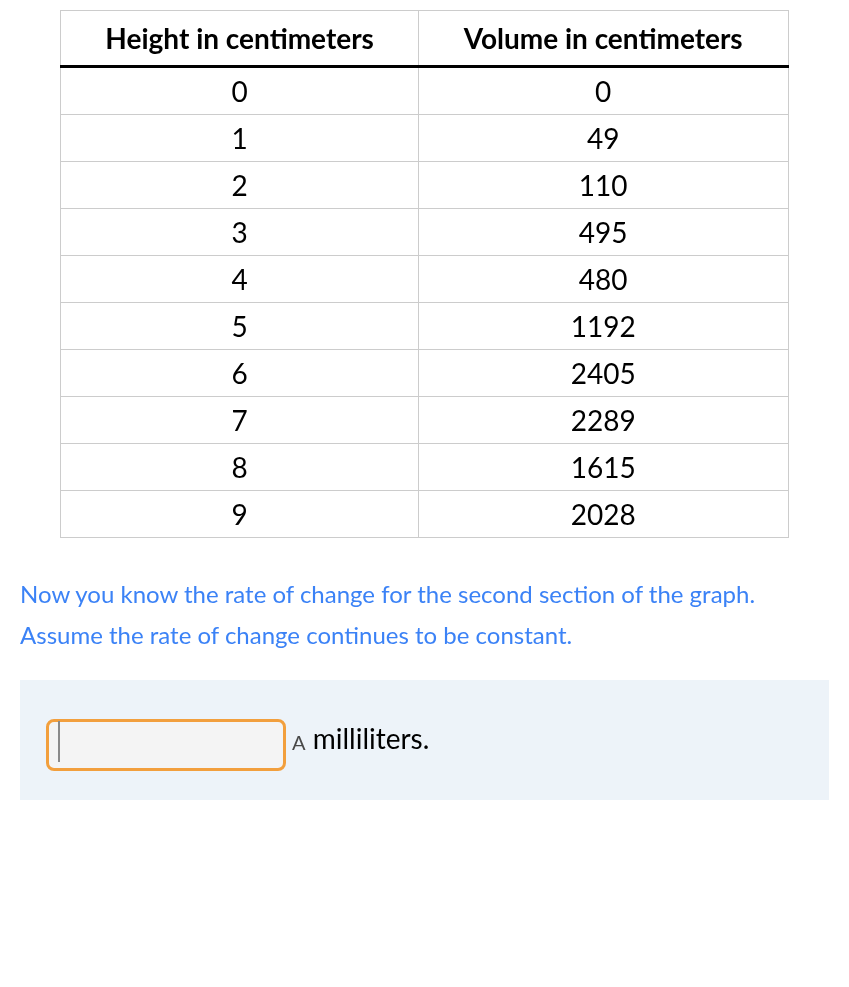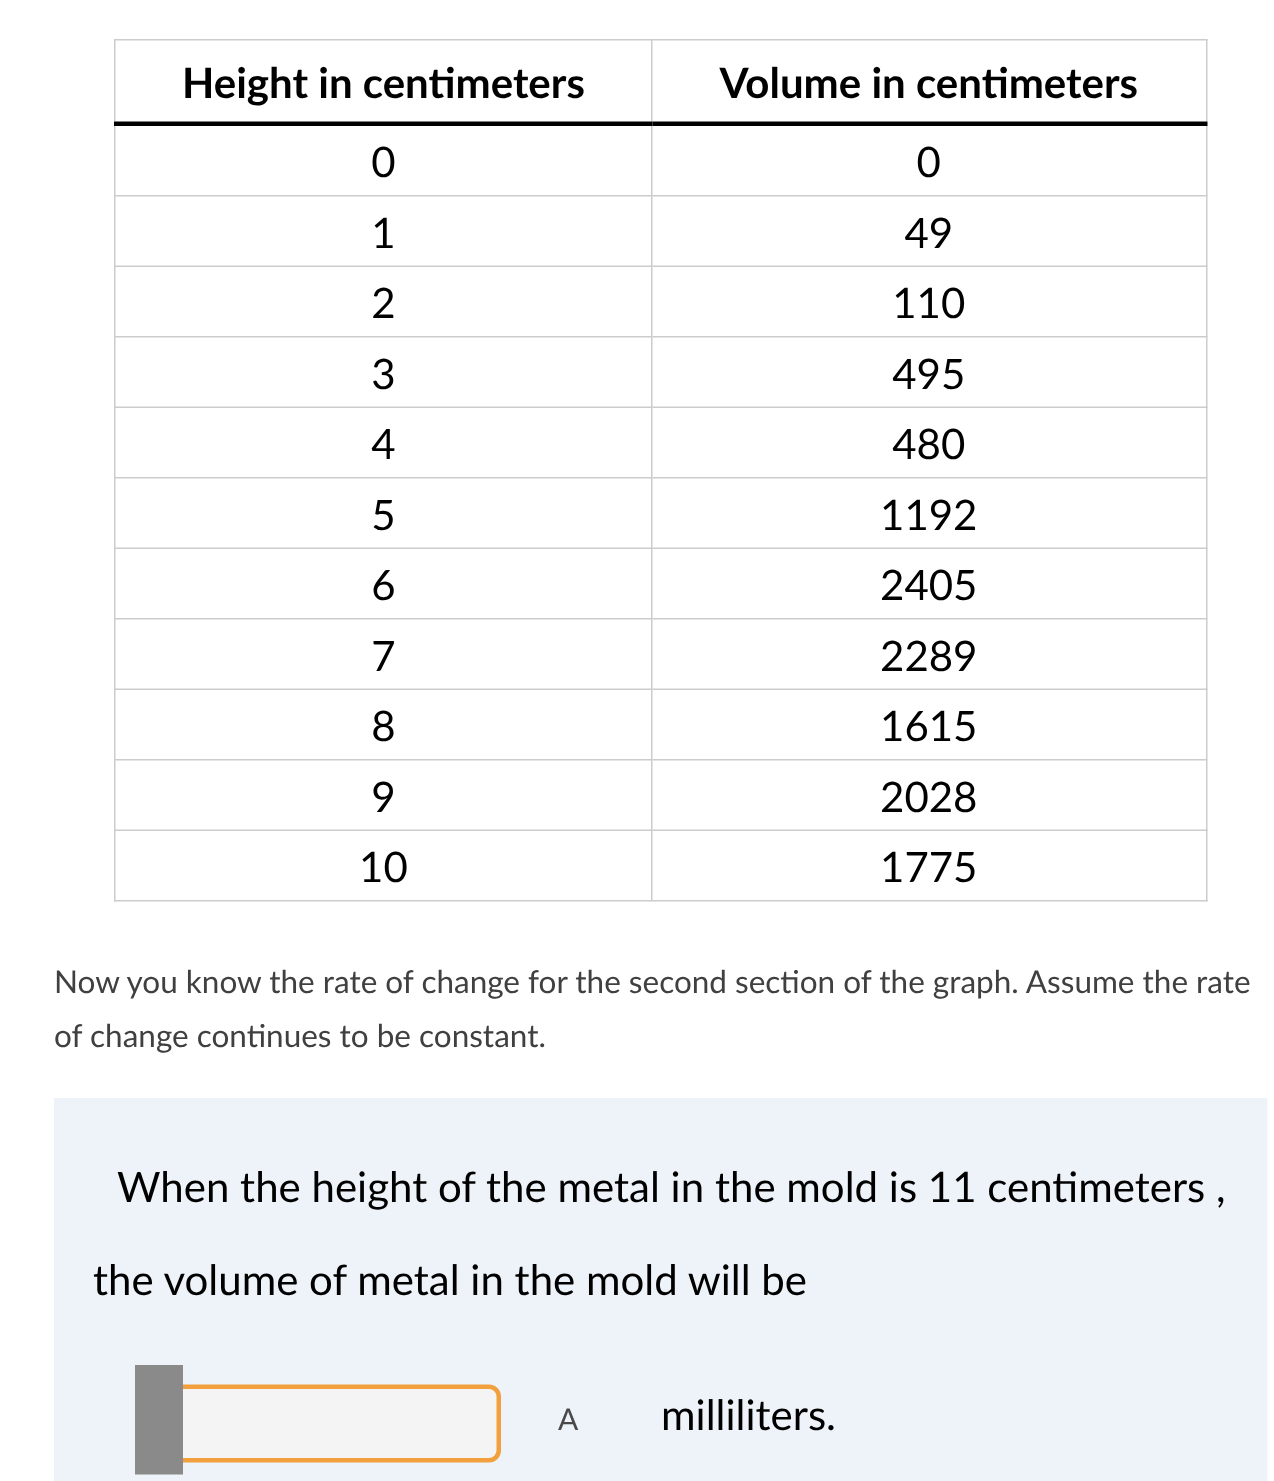--- a/index.html
+++ b/index.html
@@ -1,18 +1,18 @@
 <!DOCTYPE html>
 <html><head>
   <meta charset="utf-8">
   <style>
     * {
       box-sizing: border-box;
       margin: 0;
-      padding: 16px;
+      padding: 0;
     }
     body {
       font-family: -apple-system, BlinkMacSystemFont, "Segoe UI", "Lato", sans-serif;
       width: 849px;
       background: #ffffff;
       color: #000000;
       padding: 10px 20px 30px 20px;
     }
     .data-table {
       border-collapse: collapse;
@@ -30,24 +30,24 @@
     }
     .data-table td {
       font-size: 28px;
       font-weight: 400;
       padding: 6px 16px;
       text-align: center;
       border: 1px solid #cccccc;
       background: #ffffff;
     }
     .instruction-text {
-      font-size: 21px;
+      font-size: 24px;
       line-height: 1.7;
       padding: 6px 0 24px 0;
-      color: #404040;
+      color: #3b82f6;
     }
     .question-block {
       background: #edf3f9;
       padding: 28px 26px;
       font-size: 28px;
       line-height: 2.2;
       color: #000000;
       border-radius: 0;
     }
     .answer-input {
@@ -131,31 +131,26 @@
       <td>2289</td>
     </tr>
     <tr>
       <td>8</td>
       <td>1615</td>
     </tr>
     <tr>
       <td>9</td>
       <td>2028</td>
     </tr>
-    <tr>
-      <td>10</td>
-      <td>1775</td>
-    </tr>
   </tbody>
 </table>
 
 <p class="instruction-text">Now you know the rate of change for the second section of the graph. Assume the rate of change continues to be constant.</p>
 
 <div class="question-block">
-  <span>When the height of the metal in the mold is 11 centimeters , the volume of metal in the mold will be </span>
   <span class="answer-wrap">
     <span class="input-box-wrap">
       <input type="text" class="answer-input" value="" style="">
       <span class="cursor-bar"></span>
     </span>
     <span class="answer-suffix">A</span>
   </span>
   <span> milliliters.</span>
 </div>
 

